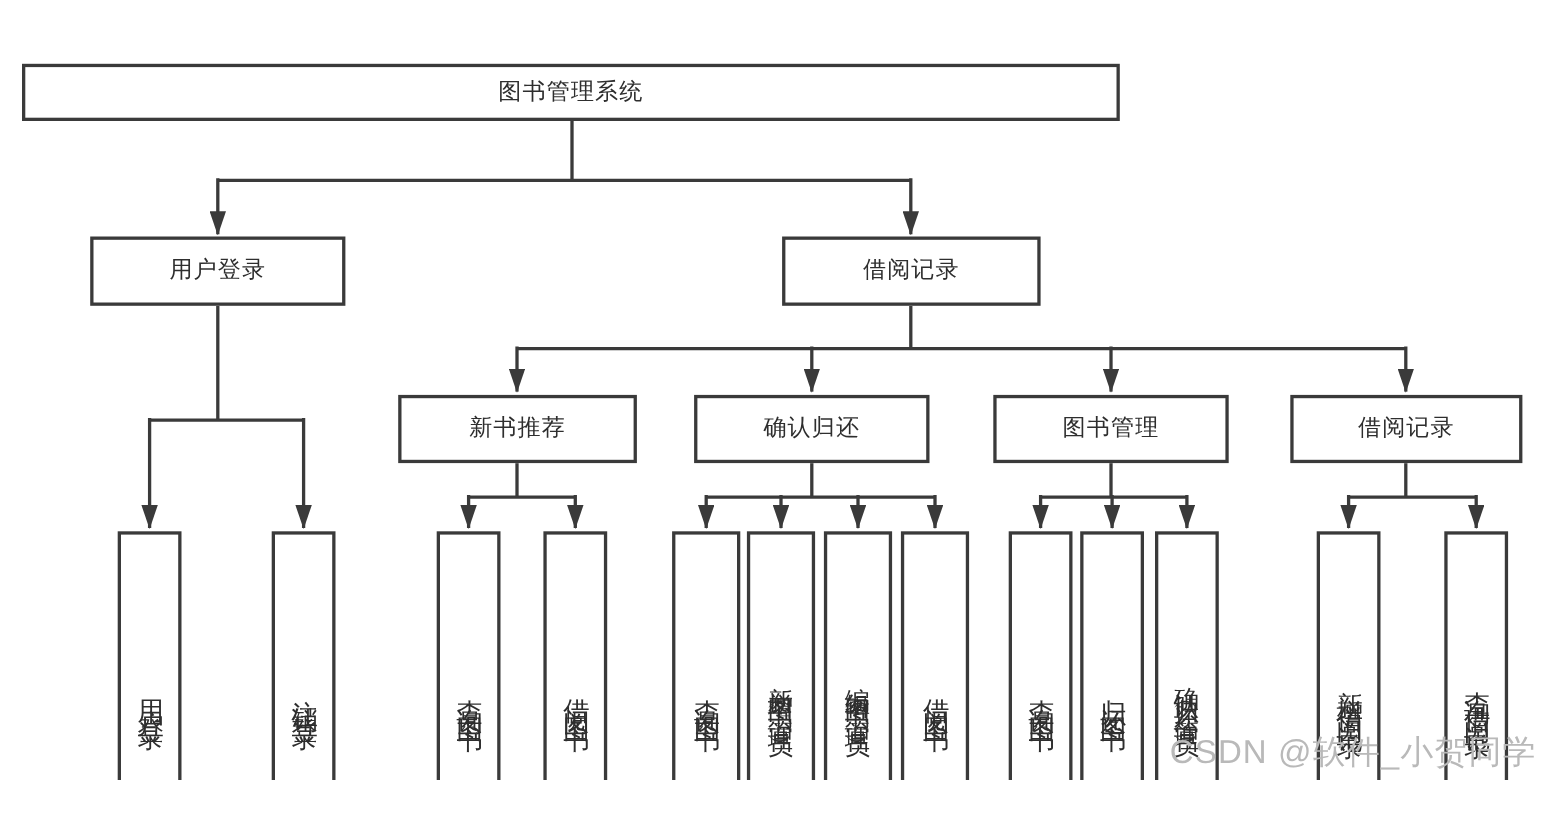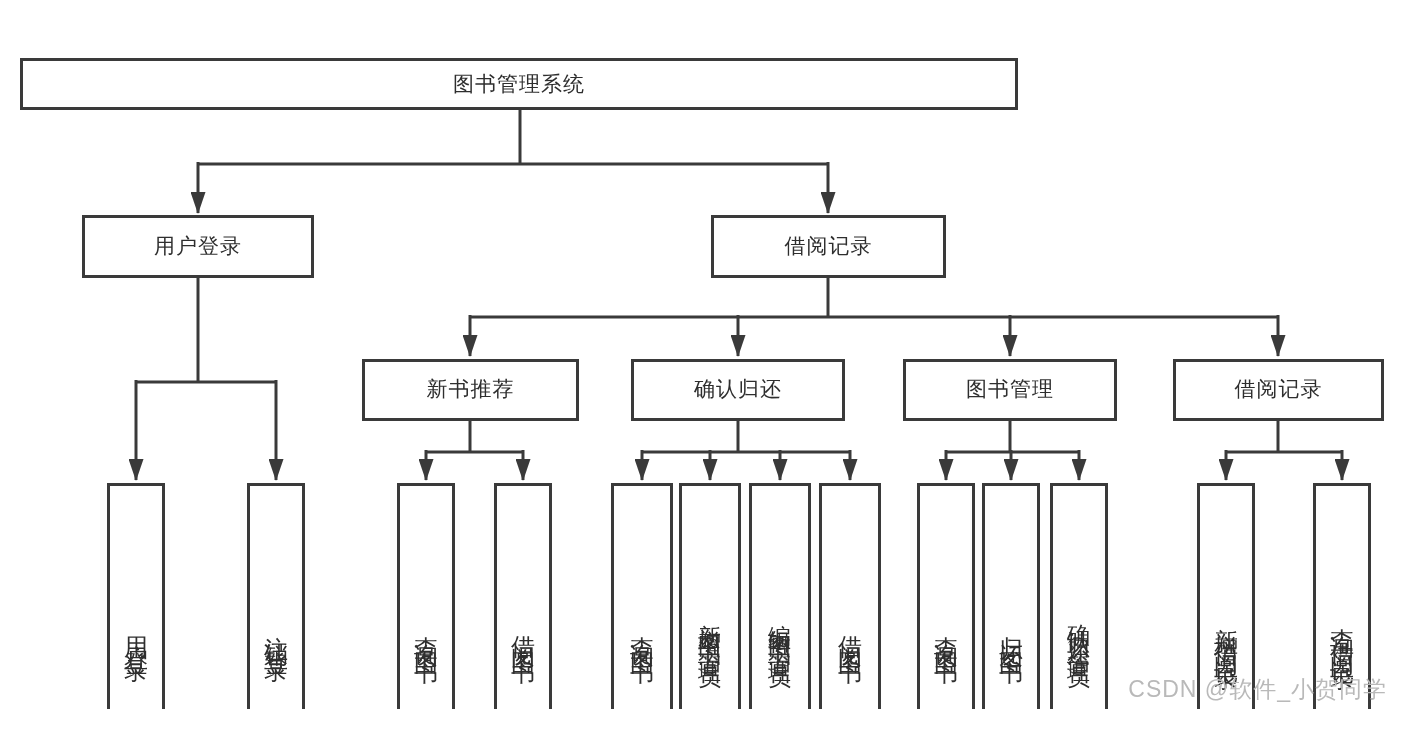--- a/index.html
+++ b/index.html
@@ -41,23 +41,23 @@
     text-orientation:mixed;
     text-align:center;
     font-size:24px;
     letter-spacing:8px;
   }
   .v.narrow{line-height:52px;}
   .v.wide{line-height:56px;}
   .v.long{letter-spacing:6px;font-size:23px;}
   .watermark{
     position:absolute;
-    right:18px;bottom:4px;
+    right:8px;bottom:4px;
     z-index:5;
-    font-size:23px;
+    font-size:30px;
     color:var(--watermark-color);
     letter-spacing:1px;
     white-space:nowrap;
     text-align:center;
   }
 </style>
 </head>
 <body>
 
 <div class="canvas">

